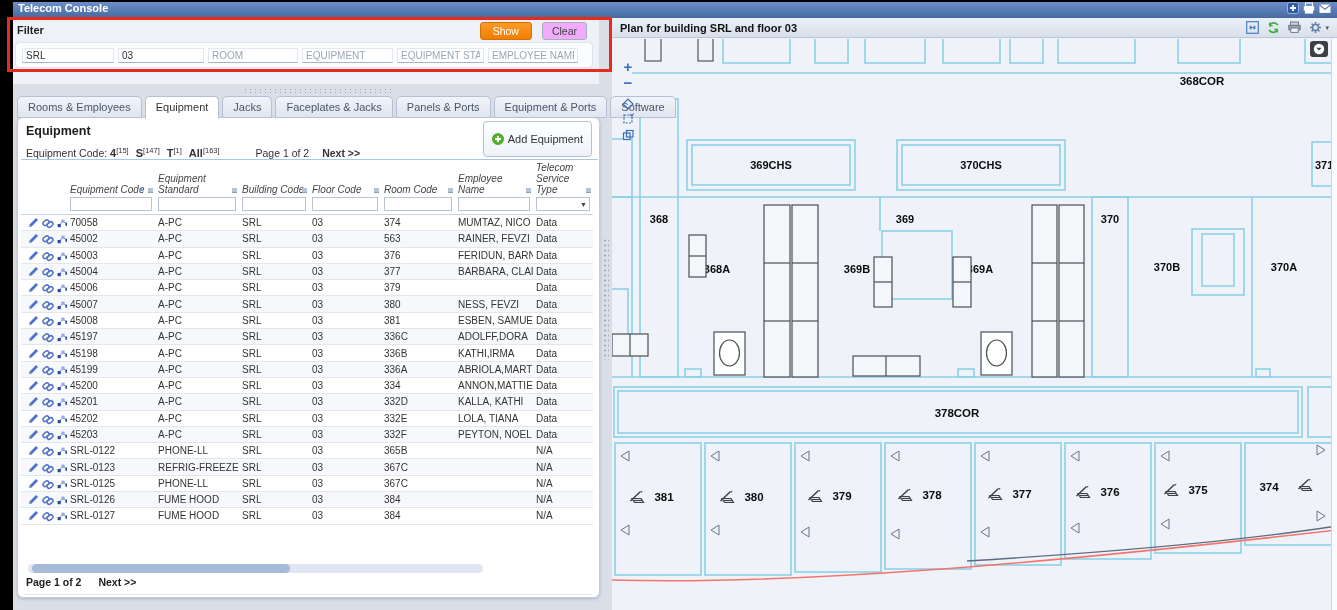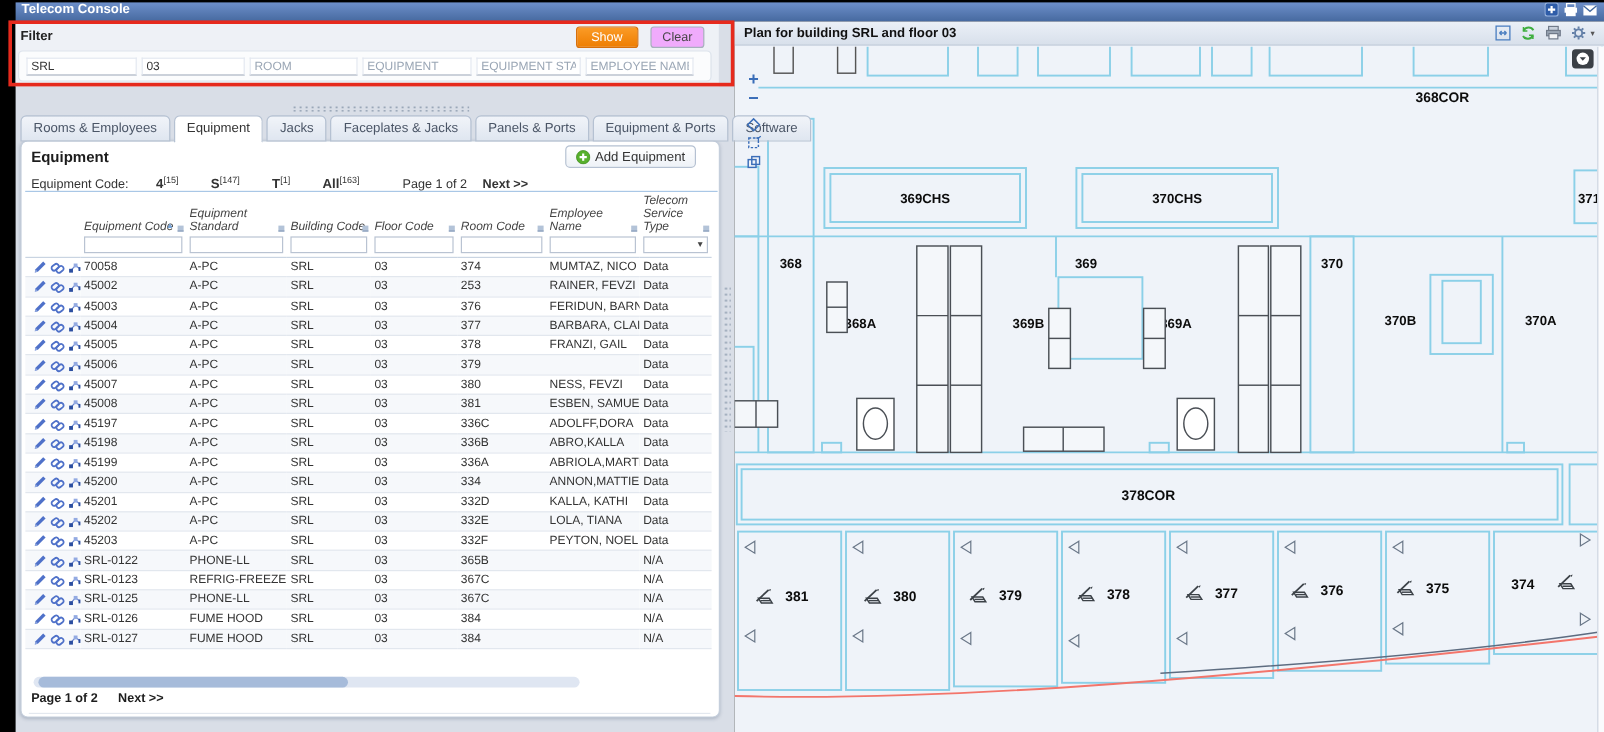--- a/index.html
+++ b/index.html
@@ -7,21 +7,21 @@
   .screen{position:relative;width:1337px;height:610px;background:#000;overflow:hidden;
     font-family:"Liberation Sans",sans-serif;-webkit-font-smoothing:antialiased;}
   
   .titlebar{position:absolute;left:13px;top:2px;right:0;height:16px;
     background:linear-gradient(#6d8fca,#46699f);color:#fff;font-size:11px;font-weight:bold;
     display:flex;align-items:flex-start;padding:0 6px 0 5px;}
   .tb-icons{margin-left:auto;display:flex;gap:4px;align-items:center;}
   
   .app-bg{position:absolute;left:13px;top:18px;width:599px;bottom:0;background:#d9dee7;}
   
-  .filter-section{position:absolute;left:13px;top:18px;width:586px;height:54px;background:#eef1f6;}
+  .filter-section{position:absolute;left:13px;top:18px;width:586px;height:66px;background:#eef1f6;}
   .filter-label{position:absolute;left:4px;top:6px;font-size:11px;font-weight:bold;color:#222;}
   .filter-buttons{position:absolute;right:12px;top:4px;display:flex;gap:10px;}
   .btn-show{background:linear-gradient(#fb9b26,#ee7e02);border:1px solid #d8700a;border-radius:3px;
     color:#fff;font-size:10.5px;padding:2px 12px;line-height:12px;}
   .btn-clear{background:#f0abfc;border:1px solid #a8b0be;border-radius:3px;color:#444;
     font-size:10.5px;padding:2px 9px;line-height:12px;}
   .filter-fields{position:absolute;left:2px;top:24px;width:578px;height:26px;background:#fbfcfd;
     border:1px solid #dde3ec;border-radius:4px;display:flex;align-items:center;gap:4px;padding:0 6px;}
   .ffield{height:15px;font-size:10px;color:#333;background:#fff;border:1px solid #e3e8f0;
     border-bottom:1px solid #a9b3c2;font-family:"Liberation Sans",sans-serif;padding:0 3px;outline:none;}
@@ -35,27 +35,27 @@
   .left-vscroll{position:absolute;left:592px;top:233px;width:6px;height:70px;background:#a9b9d8;border-radius:3px;}
   
   .tab-bar{position:absolute;left:17px;top:96px;height:22px;display:flex;gap:3px;z-index:5;}
   .tab{background:linear-gradient(#f1f4f9,#dfe6f0);border:1px solid #b5c1d2;border-bottom:1px solid #b5c1d2;
     border-radius:5px 5px 0 0;color:#4a5566;font-size:11px;padding:4px 10px 0 10px;height:22px;white-space:nowrap;}
   .tab.active{background:#fff;border-bottom:1px solid #fff;color:#333;height:23px;}
   
   .panel{position:absolute;left:17px;top:117px;width:583px;height:481px;background:#fff;
     border:1px solid #c5cfdc;border-radius:6px;box-shadow:0 1px 3px rgba(40,60,90,.25);}
   .eq-heading{position:absolute;left:8px;top:6px;font-size:12.5px;font-weight:bold;color:#1d1d1d;}
-  .btn-add{position:absolute;right:19px;top:3px;display:flex;align-items:center;gap:4px;
+  .btn-add{position:absolute;right:7px;top:3px;display:flex;align-items:center;gap:4px;
     background:linear-gradient(#fff,#eef2f7);border:1px solid #b5c1d2;border-radius:4px;
-    font-size:11px;color:#333;padding:2px 8px;height:19px;}
+    font-size:11px;color:#333;padding:2px 8px;height:36px;}
   .stats-row{position:absolute;left:8px;top:27px;font-size:10.5px;color:#333;white-space:nowrap;}
   .stats-row b{font-size:11px;}
   .stats-row sup{font-size:7.5px;}
-  .stats-group{margin-right:7px;margin-left:20px;}
+  .stats-group{margin-right:7px;}
   .stats-page{margin-left:26px;}
   .stats-next{font-weight:bold;margin-left:10px;}
   
   .table-clip{position:absolute;left:3px;top:41px;width:577px;height:397px;overflow:hidden;
     border-top:1px solid #a9c7e6;}
   table.eq{border-collapse:collapse;table-layout:fixed;width:572px;font-size:10px;color:#333;}
   table.eq th{font-style:italic;font-weight:normal;text-align:left;color:#444;vertical-align:bottom;
     padding:2px 3px 1px 3px;position:relative;font-size:10px;line-height:11px;}
   .th-marker{position:absolute;right:2px;bottom:3px;width:5px;height:5px;background:#b3c3d8;
     border-bottom:1px solid #8ba0bb;}
@@ -298,21 +298,21 @@
                   <use href="#icon-pencil"></use>
                 </svg><svg class="ric">
                   <use href="#icon-link"></use>
                 </svg><svg class="ric">
                   <use href="#icon-net"></use>
                 </svg></td>
               <td>45002</td>
               <td>A-PC</td>
               <td>SRL</td>
               <td>03</td>
-              <td>253</td>
+              <td>563</td>
               <td>RAINER, FEVZI</td>
               <td>Data</td>
             </tr>
             <tr>
               <td class="icons-cell"><svg class="ric">
                   <use href="#icon-pencil"></use>
                 </svg><svg class="ric">
                   <use href="#icon-link"></use>
                 </svg><svg class="ric">
                   <use href="#icon-net"></use>
@@ -342,36 +342,20 @@
               <td>Data</td>
             </tr>
             <tr>
               <td class="icons-cell"><svg class="ric">
                   <use href="#icon-pencil"></use>
                 </svg><svg class="ric">
                   <use href="#icon-link"></use>
                 </svg><svg class="ric">
                   <use href="#icon-net"></use>
                 </svg></td>
-              <td>45005</td>
-              <td>A-PC</td>
-              <td>SRL</td>
-              <td>03</td>
-              <td>378</td>
-              <td>FRANZI, GAIL</td>
-              <td>Data</td>
-            </tr>
-            <tr>
-              <td class="icons-cell"><svg class="ric">
-                  <use href="#icon-pencil"></use>
-                </svg><svg class="ric">
-                  <use href="#icon-link"></use>
-                </svg><svg class="ric">
-                  <use href="#icon-net"></use>
-                </svg></td>
               <td>45006</td>
               <td>A-PC</td>
               <td>SRL</td>
               <td>03</td>
               <td>379</td>
               <td></td>
               <td>Data</td>
             </tr>
             <tr>
               <td class="icons-cell"><svg class="ric">
@@ -427,21 +411,21 @@
                 </svg><svg class="ric">
                   <use href="#icon-link"></use>
                 </svg><svg class="ric">
                   <use href="#icon-net"></use>
                 </svg></td>
               <td>45198</td>
               <td>A-PC</td>
               <td>SRL</td>
               <td>03</td>
               <td>336B</td>
-              <td>ABRO,KALLA</td>
+              <td>KATHI,IRMA</td>
               <td>Data</td>
             </tr>
             <tr>
               <td class="icons-cell"><svg class="ric">
                   <use href="#icon-pencil"></use>
                 </svg><svg class="ric">
                   <use href="#icon-link"></use>
                 </svg><svg class="ric">
                   <use href="#icon-net"></use>
                 </svg></td>

